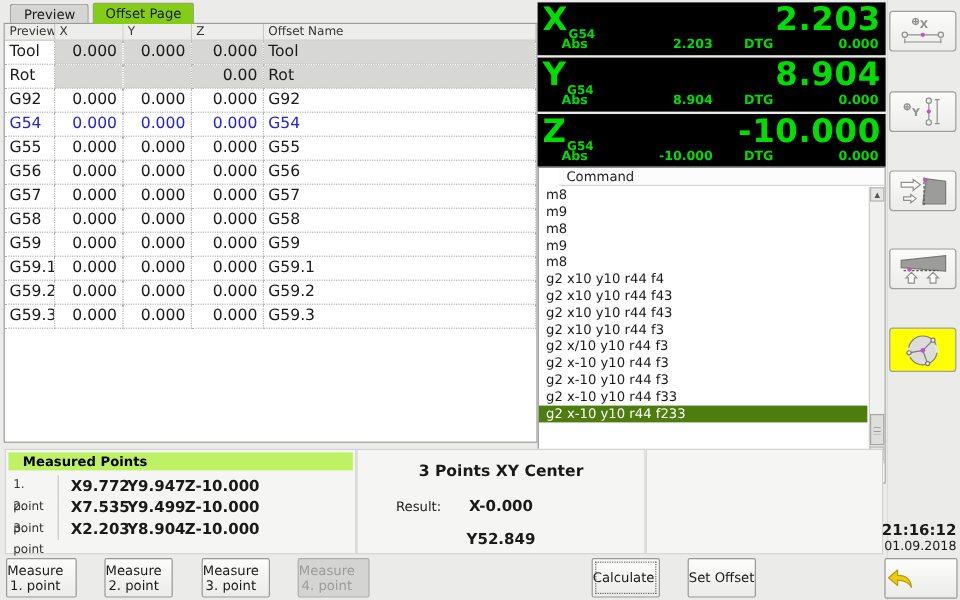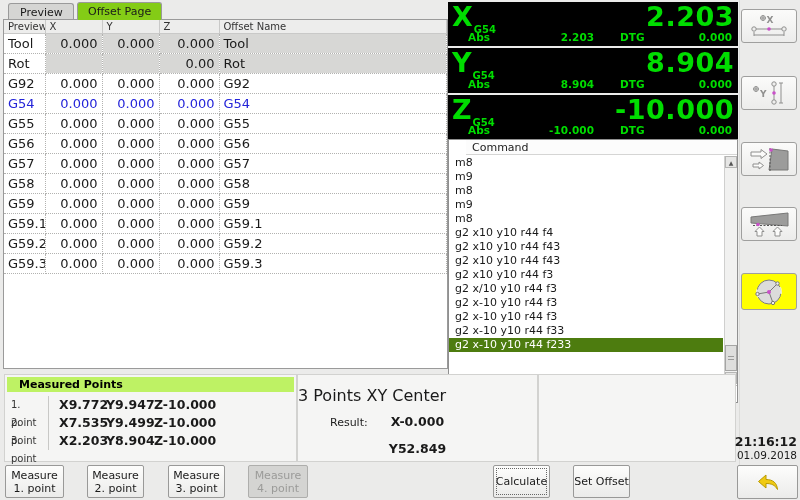--- a/index.html
+++ b/index.html
@@ -80,35 +80,35 @@
   .mp-header { margin:2px 2px 4px 2px; height:15px; line-height:15px; background:#bef264;
                font-weight:bold; font-size:11px; padding-left:12px; color:#000; }
   .mp-row { display:flex; height:18px; line-height:18px; }
   .mp-label { width:44px; font-size:10px; color:#333; padding-left:6px;
               border-right:1px solid #c8c8c6; }
   .mp-vals { padding-left:10px; font-size:12.5px; font-weight:bold; }
   .mp-vals span { display:inline-block; }
   .vx { width:47px; } .vy { width:48px; }
 
   #result-panel { left:297px; width:241px; }
-  .rp-title { text-align:left; font-weight:normal; font-size:16px; margin-top:11px; }
+  .rp-title { text-align:center; font-weight:bold; font-size:13px; margin-top:11px; }
   .rp-result-label { position:absolute; left:32px; top:41px; font-size:11px; color:#222; }
   .rp-x { position:absolute; left:0; right:0; top:39px; text-align:center; font-weight:bold; font-size:12.5px; }
   .rp-y { position:absolute; left:0; right:0; top:66px; text-align:center; font-weight:bold; font-size:12.5px; }
 
   #empty-panel { left:538px; width:198px; }
 
   #clock { position:absolute; left:723px; top:434px; width:74px; text-align:right; }
   .clock-time { font-size:12.5px; font-weight:bold; }
   .clock-date { font-size:10.5px; }
 
   
   .btn { position:absolute; top:465px; height:33px; background:linear-gradient(#fdfdfc,#ebebea);
          border:1px solid #999998; border-radius:2px; font-size:11px; line-height:13px;
-         text-align:center; display:flex; align-items:center; justify-content:center; cursor:default; }
+         text-align:center; display:flex; align-items:center; justify-content:flex-start; cursor:default; }
   #btn-measure1 { left:5px;  width:59px; }
   #btn-measure2 { left:87px; width:57px; }
   #btn-measure3 { left:168px; width:57px; }
   #btn-measure4 { left:248px; width:60px; background:#d4d4d2; color:#9b9b99; border-color:#aeaeac; }
   #btn-calculate { left:493px; width:57px; outline:1px dotted #666; outline-offset:-4px; }
   #btn-setoffset { left:573px; width:57px; }
   #btn-back { left:737px; width:61px; height:34px; }
 </style>
 </head>
 <body>

